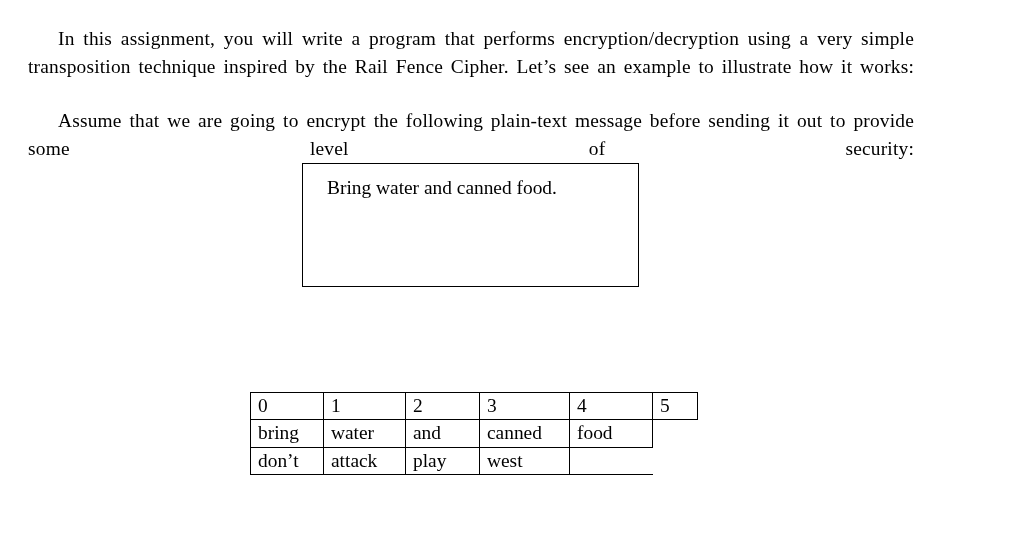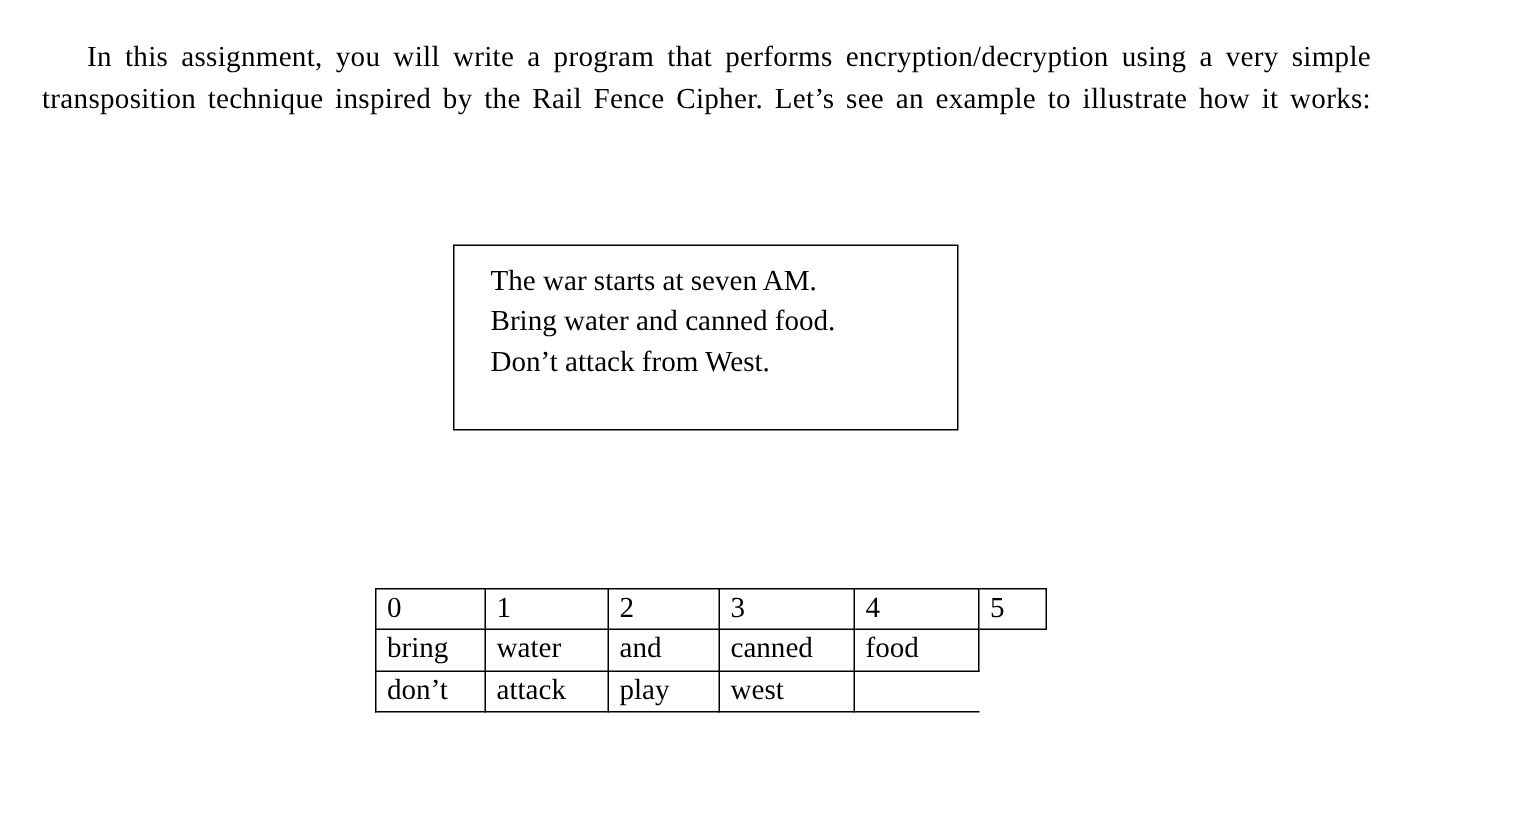--- a/index.html
+++ b/index.html
@@ -98,25 +98,24 @@
     border-bottom: 1.1px solid #000000;
   }
 </style>
 </head>
 <body>
 
 <div class="page">
 
   <p class="para p1">In this assignment, you will write a program that performs encryption/decryption using a very simple transposition technique inspired by the Rail Fence Cipher.  Let’s see an example to illustrate how it works:</p>
 
+  <p class="para p2">Assume that we are going to encrypt the following plain-text message before sending it out to provide some level of security:</p>
 
   <div class="msgbox">
-    <div class="msgline">The war starts at seven AM.</div>
     <div class="msgline">Bring water and canned food.</div>
-    <div class="msgline">Don’t attack from West.</div>
   </div>
 
 
   <table class="wordtable">
     <tbody>
       <tr>
         <td class="c0">0</td>
         <td class="c1">1</td>
         <td class="c2">2</td>
         <td class="c3">3</td>

